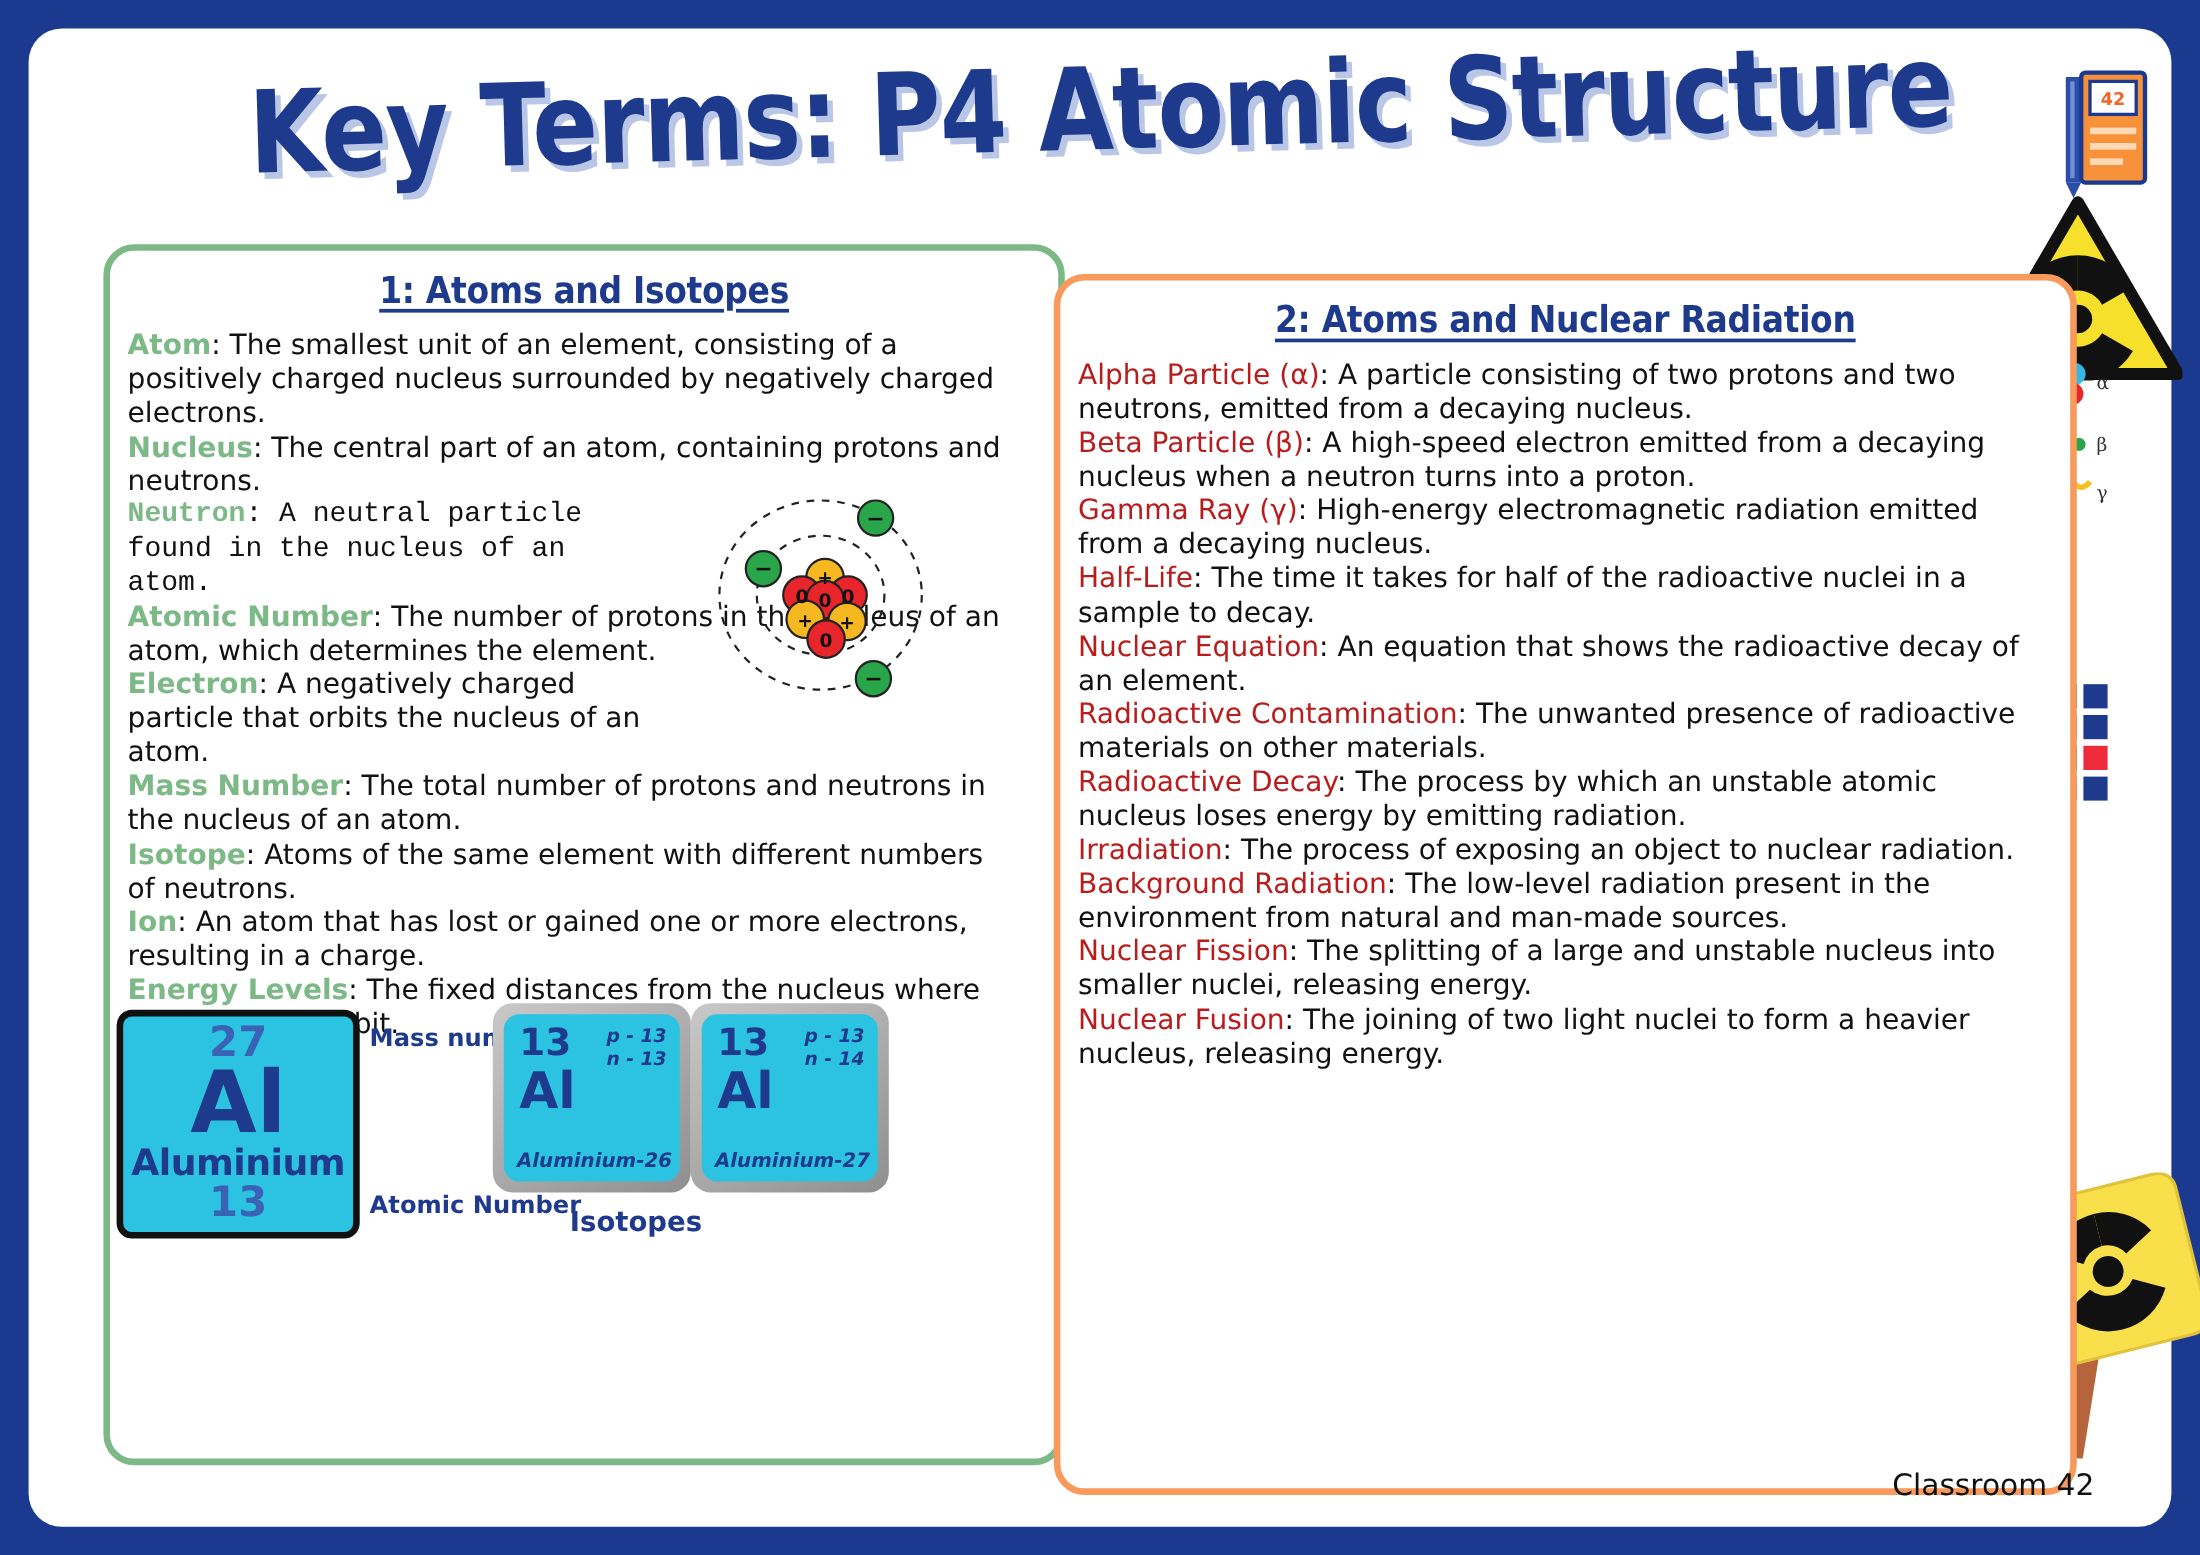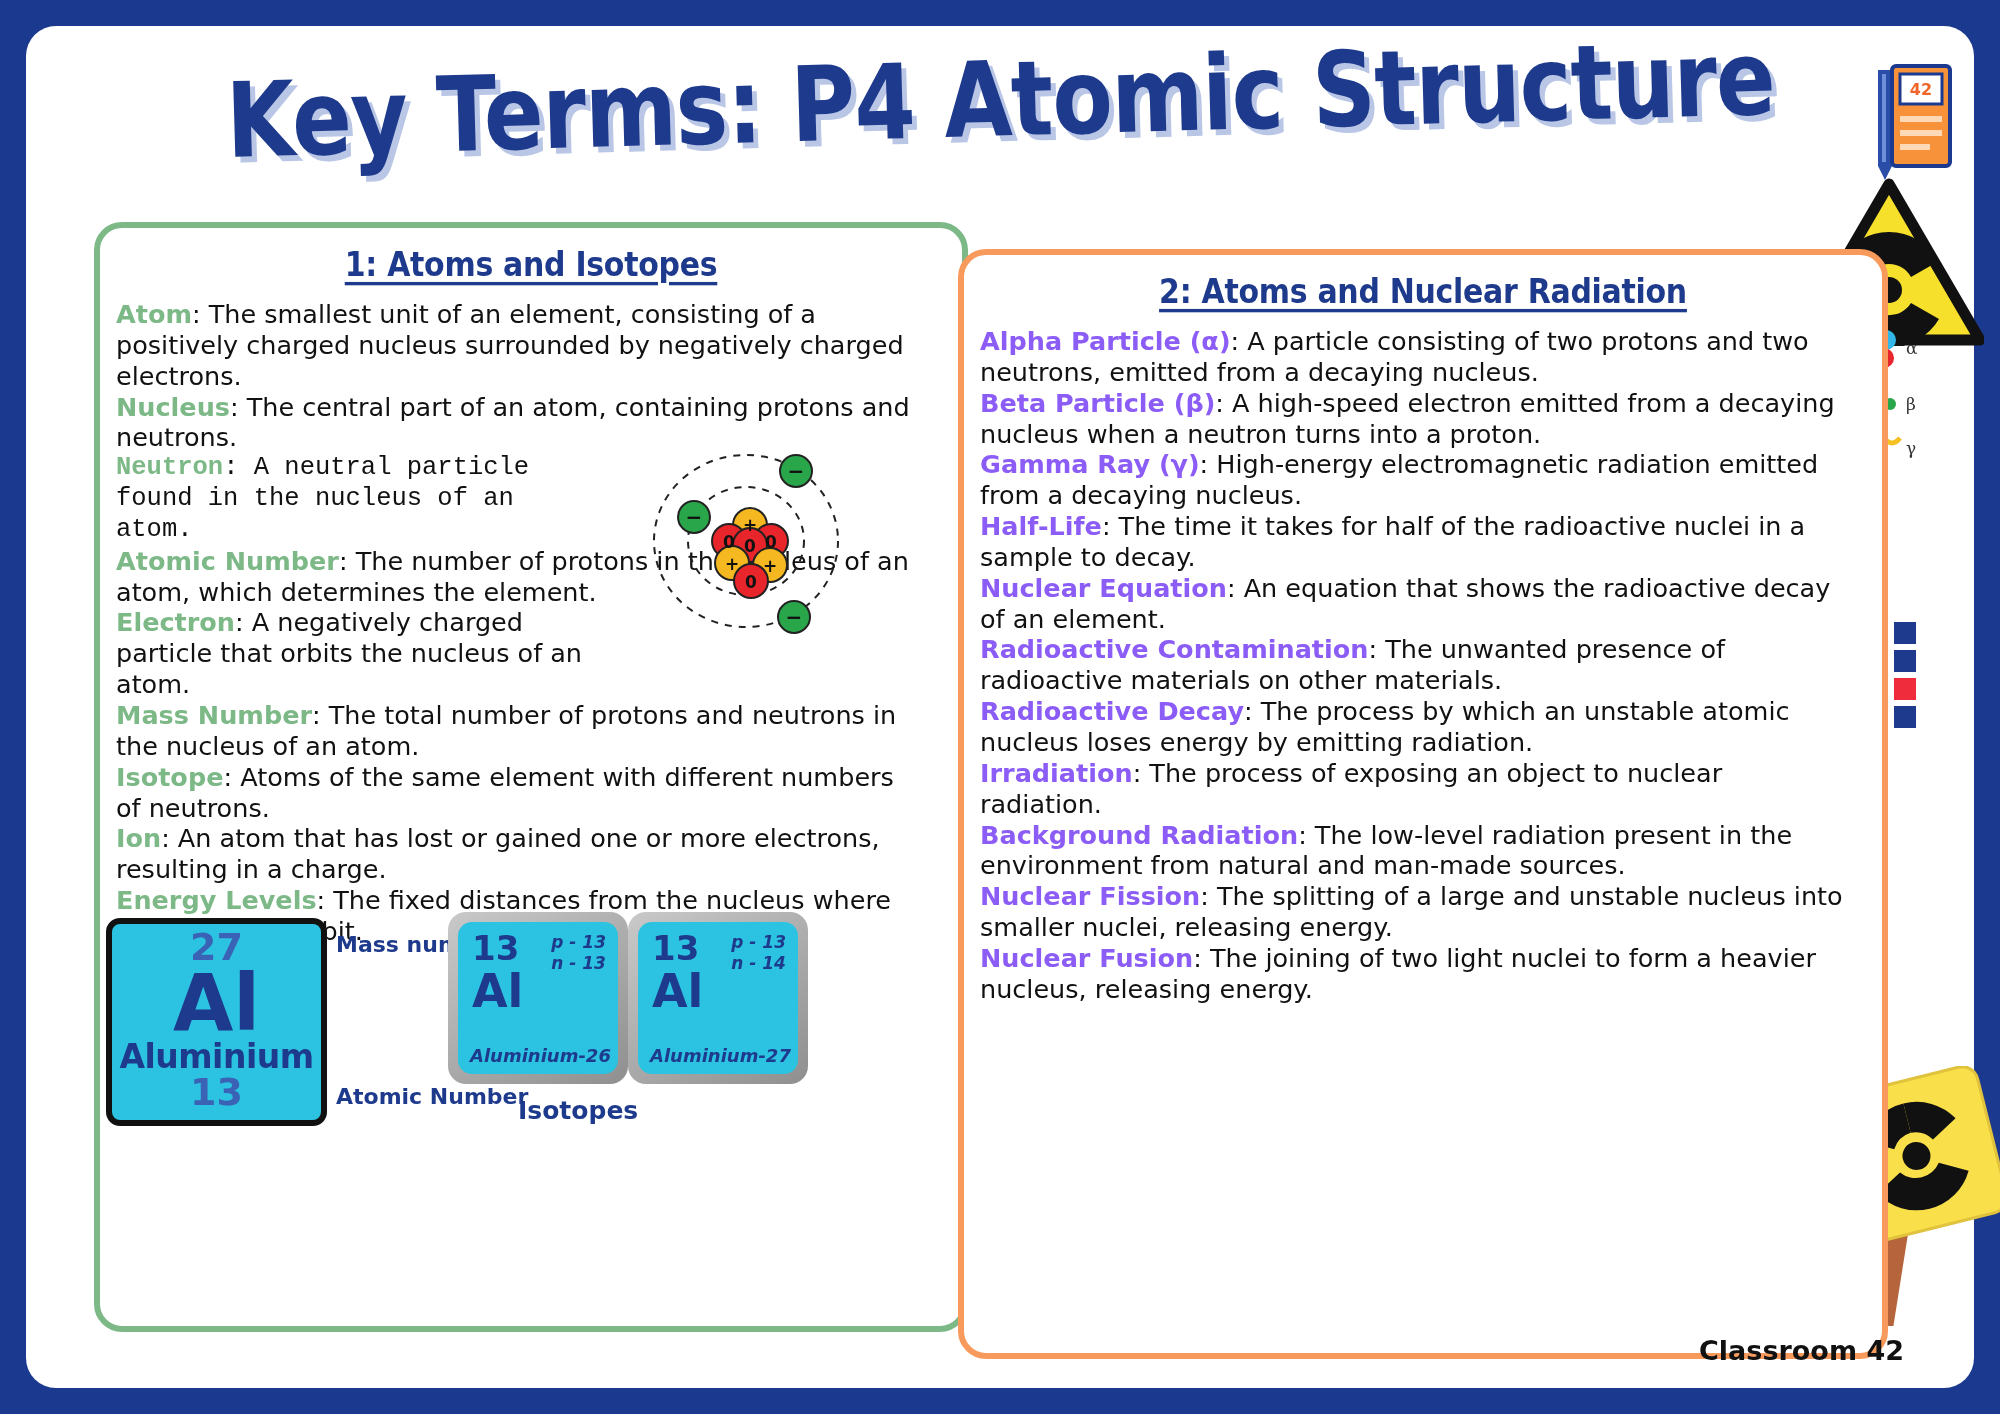--- a/index.html
+++ b/index.html
@@ -62,21 +62,21 @@
 
   .terms {
     padding: 18px 16px 0 16px;
     font-size: 25.5px;
     line-height: 1.21;
     color: #111;
     font-family: "DejaVu Sans", sans-serif;
   }
   .terms p { margin: 0 0 0 0; }
   .term-green  { color: #7cb987; font-weight: bold; }
-  .term-orange { color: #8b5cf6; font-weight: bold; }
+  .term-orange { color: #b91c1c; font-weight: normal; }
 
   #left-terms  { width: 838px; }
   #right-terms { width: 900px; font-size: 25.5px; }
 
   
   #atom-diagram {
     position: absolute; left: 620px; top: 415px;
     width: 200px; height: 200px;
   }
 
@@ -143,21 +143,21 @@
   #geiger         { left: 1628px; top: 748px; width: 200px; height: 180px; }
   #fission-art    { left: 1540px; top: 930px; width: 360px; height: 190px; }
   #fusion-art     { left: 1410px; top: 1070px; width: 260px; height: 180px; }
   #yellow-sign    { left: 1790px; top: 1040px; width: 200px; height: 260px; }
   #book-icon      { left: 1846px; top: 36px; width: 86px; height: 118px; }
 
   
   #footer {
     position: absolute; right: 70px; bottom: 22px;
     font-family: "DejaVu Sans", sans-serif;
-    font-weight: bold; font-size: 27px; color: #111;
+    font-weight: normal; font-size: 27px; color: #111;
   }
 </style>
 </head>
 <body>
 
 <div id="poster">
 <div id="page">
 
   <div id="title-wrap">
     <span id="title">Key Terms: P4 Atomic Structure</span>

